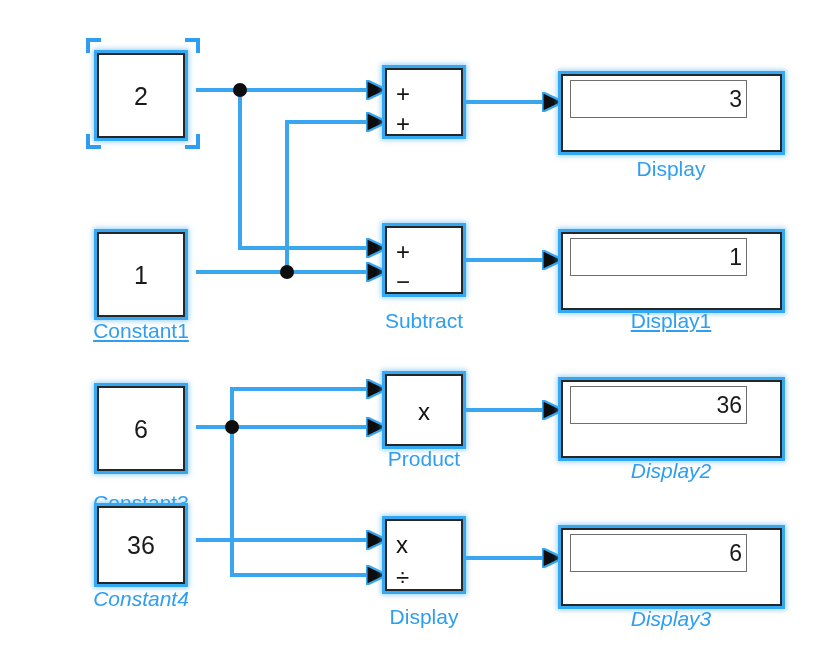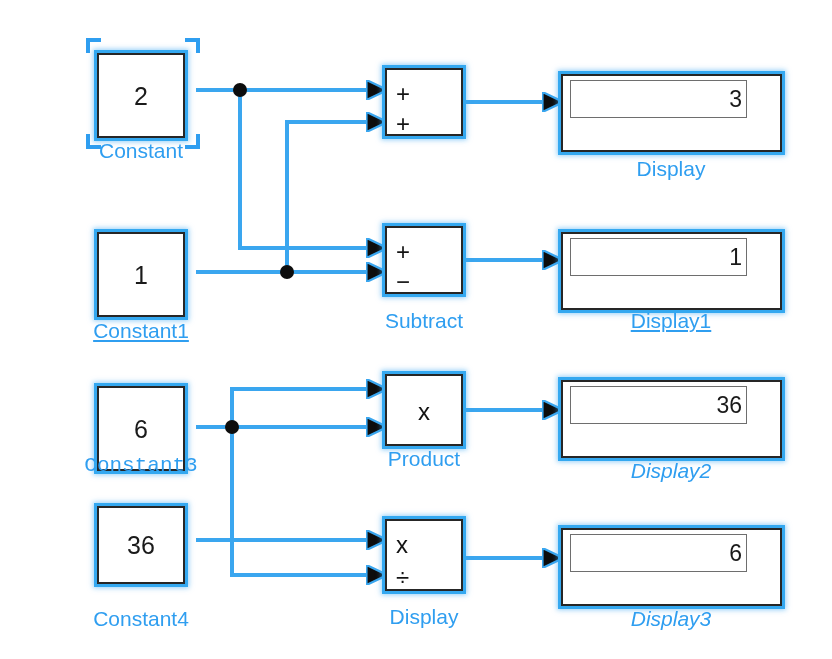--- a/index.html
+++ b/index.html
@@ -143,21 +143,20 @@
   </svg>
 
   <div class="sel-corner sel-tl" style="left:86px; top:38px;"></div>
   <div class="sel-corner sel-tr" style="left:185px; top:38px;"></div>
   <div class="sel-corner sel-bl" style="left:86px; top:134px;"></div>
   <div class="sel-corner sel-br" style="left:185px; top:134px;"></div>
 
   <div class="block" style="left:97px; top:53px; width:88px; height:85px;">
     <div class="block-value">2</div>
   </div>
-  <div class="label" style="left:61px; top:140px; width:160px;">Constant</div>
 
   <div class="block" style="left:385px; top:68px; width:78px; height:68px;">
     <div class="op-sign" style="top:12px;">+</div>
     <div class="op-sign" style="top:42px;">+</div>
   </div>
 
   <div class="block" style="left:561px; top:74px; width:221px; height:78px;">
     <div class="display-inner" style="left:7px; top:4px; width:177px; height:38px; line-height:36px;">3</div>
   </div>
   <div class="label" style="left:591px; top:158px; width:160px;">Display</div>
@@ -174,36 +173,36 @@
   <div class="label" style="left:344px; top:310px; width:160px;">Subtract</div>
 
   <div class="block" style="left:561px; top:232px; width:221px; height:78px;">
     <div class="display-inner" style="left:7px; top:4px; width:177px; height:38px; line-height:36px;">1</div>
   </div>
   <div class="label" style="left:591px; top:310px; width:160px;text-decoration:underline;">Display1</div>
 
   <div class="block" style="left:97px; top:386px; width:88px; height:85px;">
     <div class="block-value">6</div>
   </div>
-  <div class="label" style="left:61px; top:455px; width:160px;font-family:Liberation Mono, monospace;">Constant3</div>
+  <div class="label" style="left:61px; top:492px; width:160px;">Constant3</div>
 
   <div class="block" style="left:385px; top:374px; width:78px; height:72px;">
     <div class="op-sign center" style="top:24px;">x</div>
   </div>
   <div class="label" style="left:344px; top:448px; width:160px;">Product</div>
 
   <div class="block" style="left:561px; top:380px; width:221px; height:78px;">
     <div class="display-inner" style="left:7px; top:4px; width:177px; height:38px; line-height:36px;">36</div>
   </div>
   <div class="label" style="left:591px; top:460px; width:160px;font-style:italic;">Display2</div>
 
   <div class="block" style="left:97px; top:506px; width:88px; height:78px;">
     <div class="block-value">36</div>
   </div>
-  <div class="label" style="left:61px; top:608px; width:160px;">Constant4</div>
+  <div class="label" style="left:61px; top:588px; width:160px;font-style:italic;">Constant4</div>
 
   <div class="block" style="left:385px; top:519px; width:78px; height:72px;">
     <div class="op-sign" style="top:12px;">x</div>
     <div class="op-sign" style="top:45px;">÷</div>
   </div>
   <div class="label" style="left:344px; top:606px; width:160px;">Display</div>
 
   <div class="block" style="left:561px; top:528px; width:221px; height:78px;">
     <div class="display-inner" style="left:7px; top:4px; width:177px; height:38px; line-height:36px;">6</div>
   </div>

